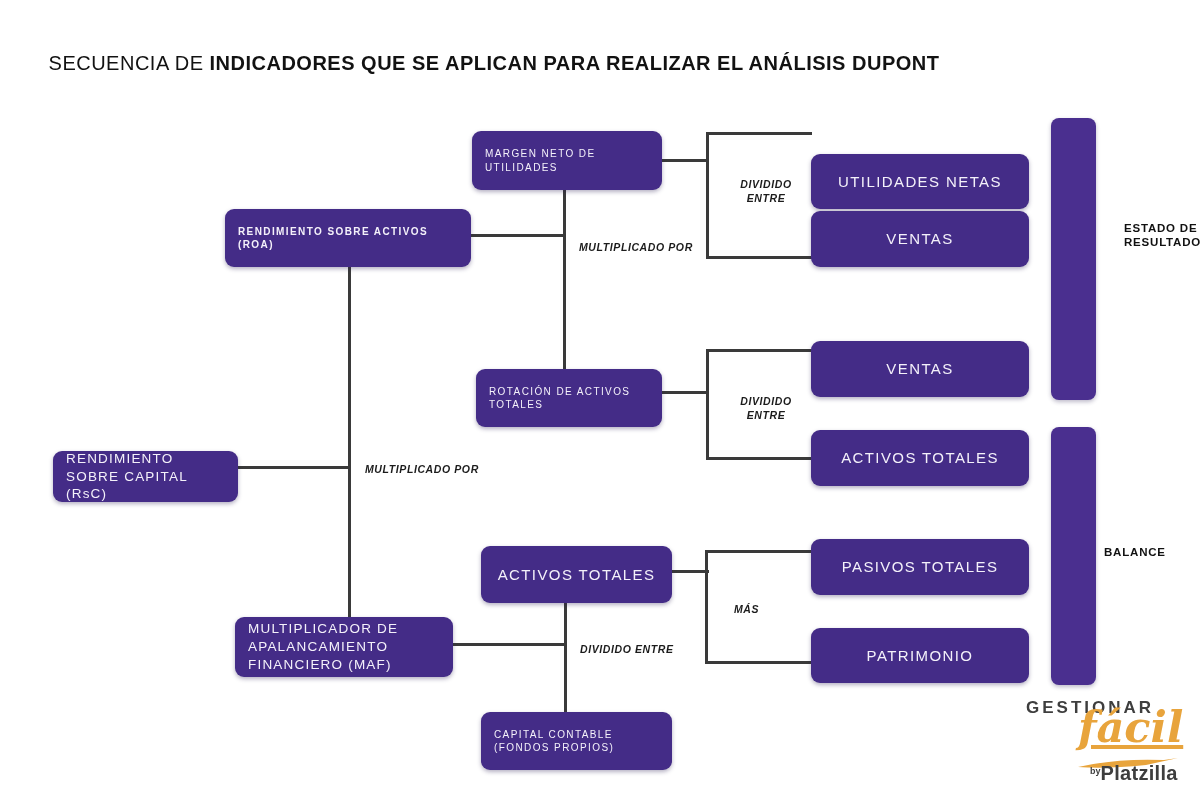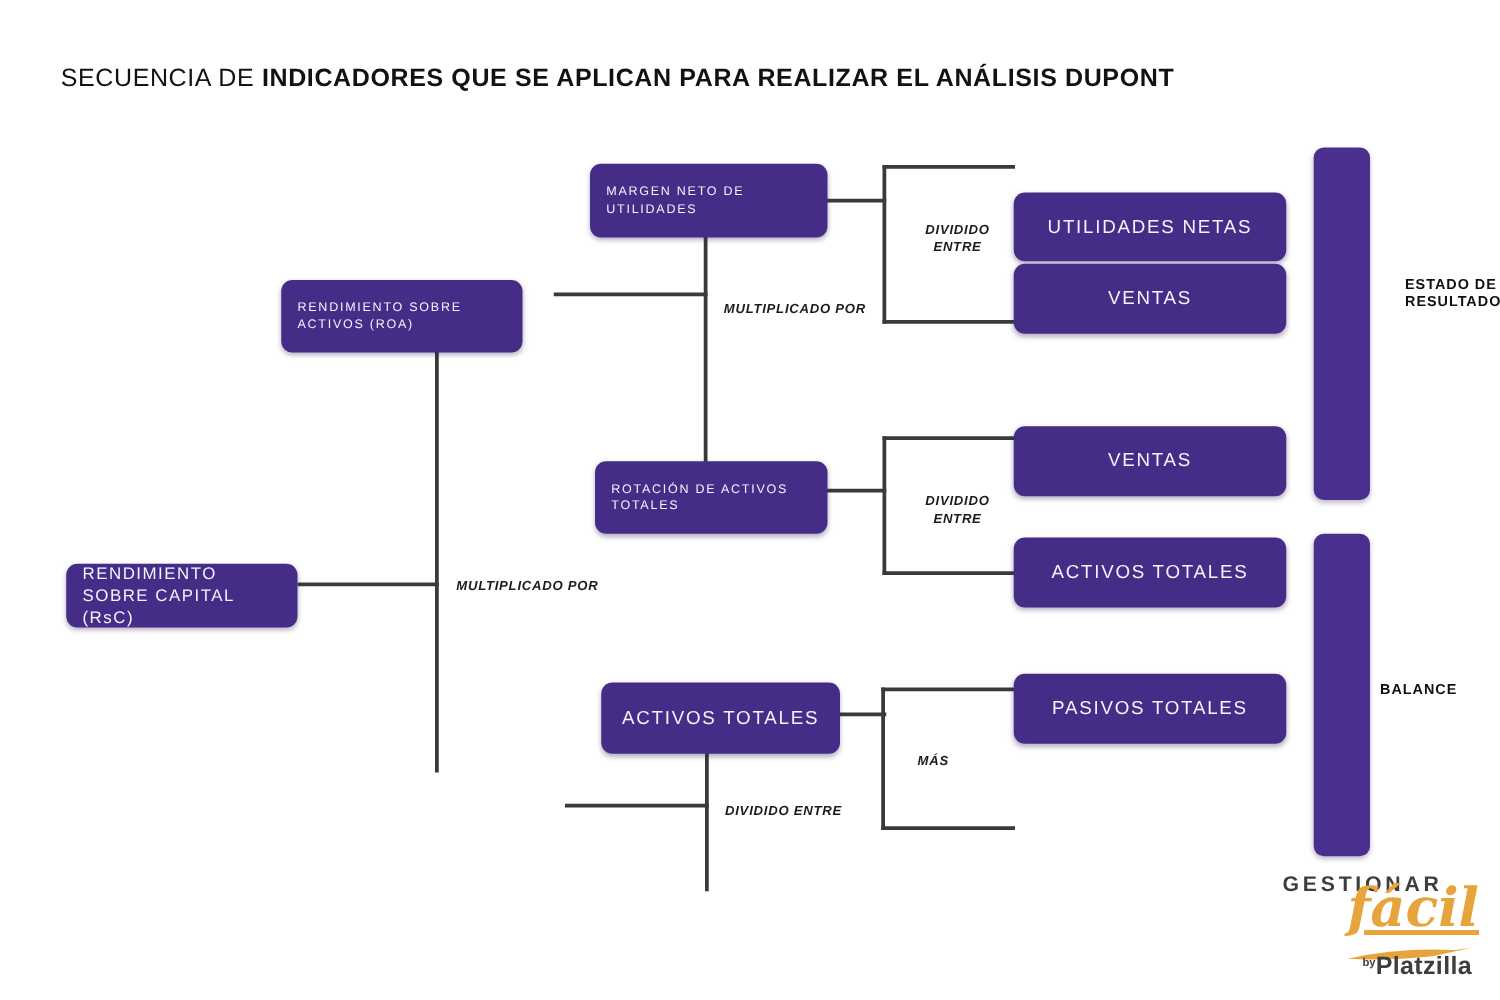--- a/index.html
+++ b/index.html
@@ -94,47 +94,56 @@
   <div class="line v-line" style="left:705px; top:550px; height:114px;"></div>
   <div class="line h-line" style="left:705px; top:550px; width:107px;"></div>
   <div class="line h-line" style="left:705px; top:661px; width:107px;"></div>
 
   <div class="line h-line" style="left:452px; top:643px; width:115px;"></div>
   <div class="line v-line" style="left:564px; top:602px; height:111px;"></div>
 
   <div class="node left-text" style="left:472px; top:131px; width:190px; height:59px;">
     <span>MARGEN NETO DE UTILIDADES</span>
   </div>
-  <div class="node left-text" style="left:225px; top:224px; width:193px; height:58px;">
+  <div class="node left-text" style="left:225px; top:209px; width:246px; height:58px;font-weight:bold;">
     <span>RENDIMIENTO SOBRE ACTIVOS (ROA)</span>
   </div>
   <div class="node left-text" style="left:476px; top:369px; width:186px; height:58px;">
     <span>ROTACIÓN DE ACTIVOS TOTALES</span>
   </div>
   <div class="node left-text small" style="left:53px; top:451px; width:185px; height:51px;">
     <span>RENDIMIENTO SOBRE CAPITAL (RsC)</span>
   </div>
   <div class="node center-text" style="left:481px; top:546px; width:191px; height:57px;">
     <span>ACTIVOS TOTALES</span>
+  </div>
+  <div class="node left-text small" style="left:235px; top:617px; width:218px; height:60px;">
+    <span>MULTIPLICADOR DE APALANCAMIENTO FINANCIERO (MAF)</span>
+  </div>
+  <div class="node left-text" style="left:481px; top:712px; width:191px; height:58px;">
+    <span>CAPITAL CONTABLE (FONDOS PROPIOS)</span>
   </div>
 
   <div class="node center-text" style="left:811px; top:118px; width:218px; height:55px;margin-top:36px;">
     <span>UTILIDADES NETAS</span>
   </div>
   <div class="node center-text" style="left:811px; top:211px; width:218px; height:56px;">
     <span>VENTAS</span>
   </div>
   <div class="node center-text" style="left:811px; top:341px; width:218px; height:56px;">
     <span>VENTAS</span>
   </div>
   <div class="node center-text" style="left:811px; top:430px; width:218px; height:56px;">
     <span>ACTIVOS TOTALES</span>
   </div>
   <div class="node center-text" style="left:811px; top:539px; width:218px; height:56px;">
     <span>PASIVOS TOTALES</span>
+  </div>
+  <div class="node center-text" style="left:811px; top:628px; width:218px; height:55px;">
+    <span>PATRIMONIO</span>
   </div>
 
   <div class="op-label op-narrow" style="left:733px; top:177px;">DIVIDIDO ENTRE</div>
   <div class="op-label" style="left:579px; top:240px;">MULTIPLICADO POR</div>
   <div class="op-label op-narrow" style="left:733px; top:394px;">DIVIDIDO ENTRE</div>
   <div class="op-label" style="left:365px; top:462px;">MULTIPLICADO POR</div>
   <div class="op-label" style="left:734px; top:602px;">MÁS</div>
   <div class="op-label" style="left:580px; top:642px;">DIVIDIDO ENTRE</div>
 
   <div class="side-bar" style="left:1051px; top:118px; height:282px;"></div>

